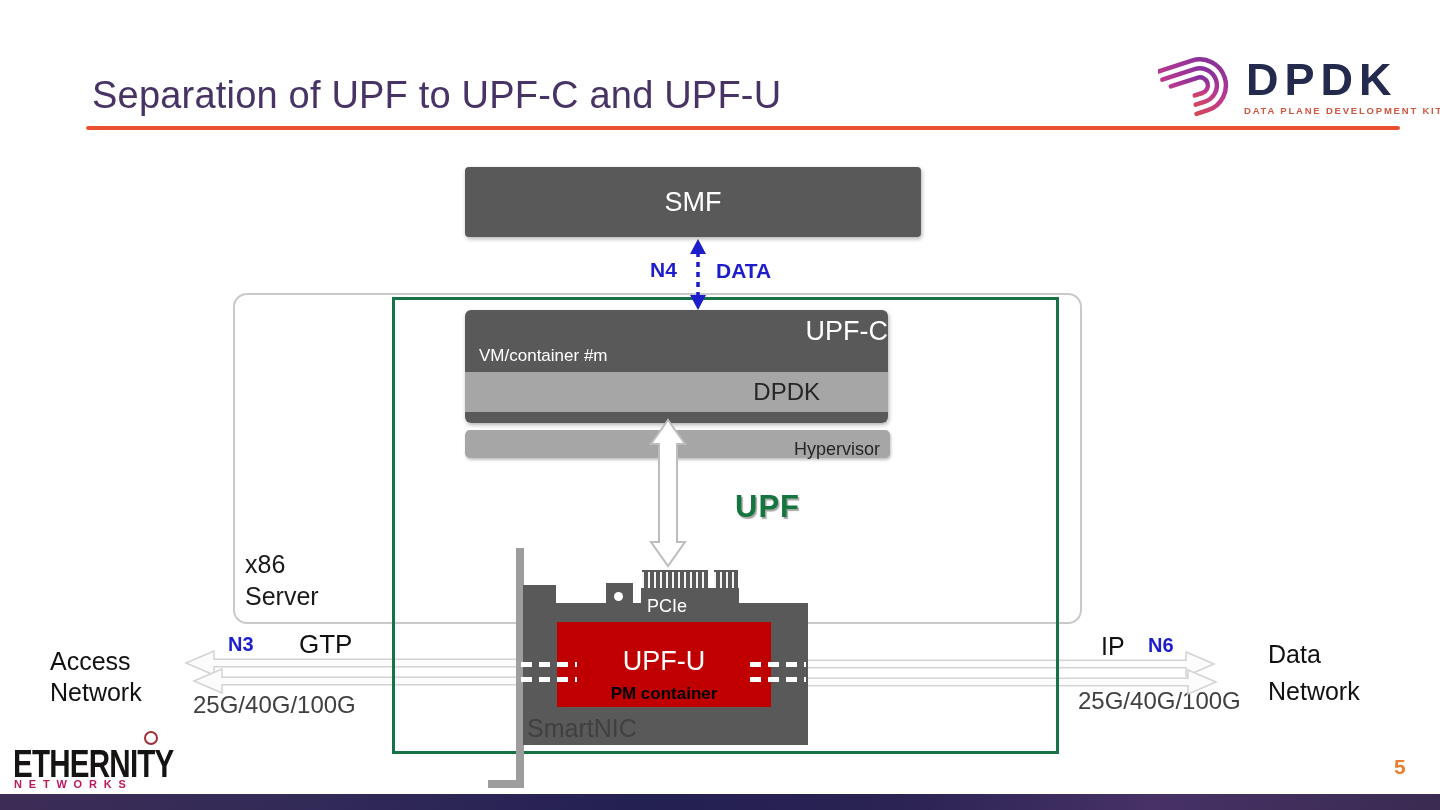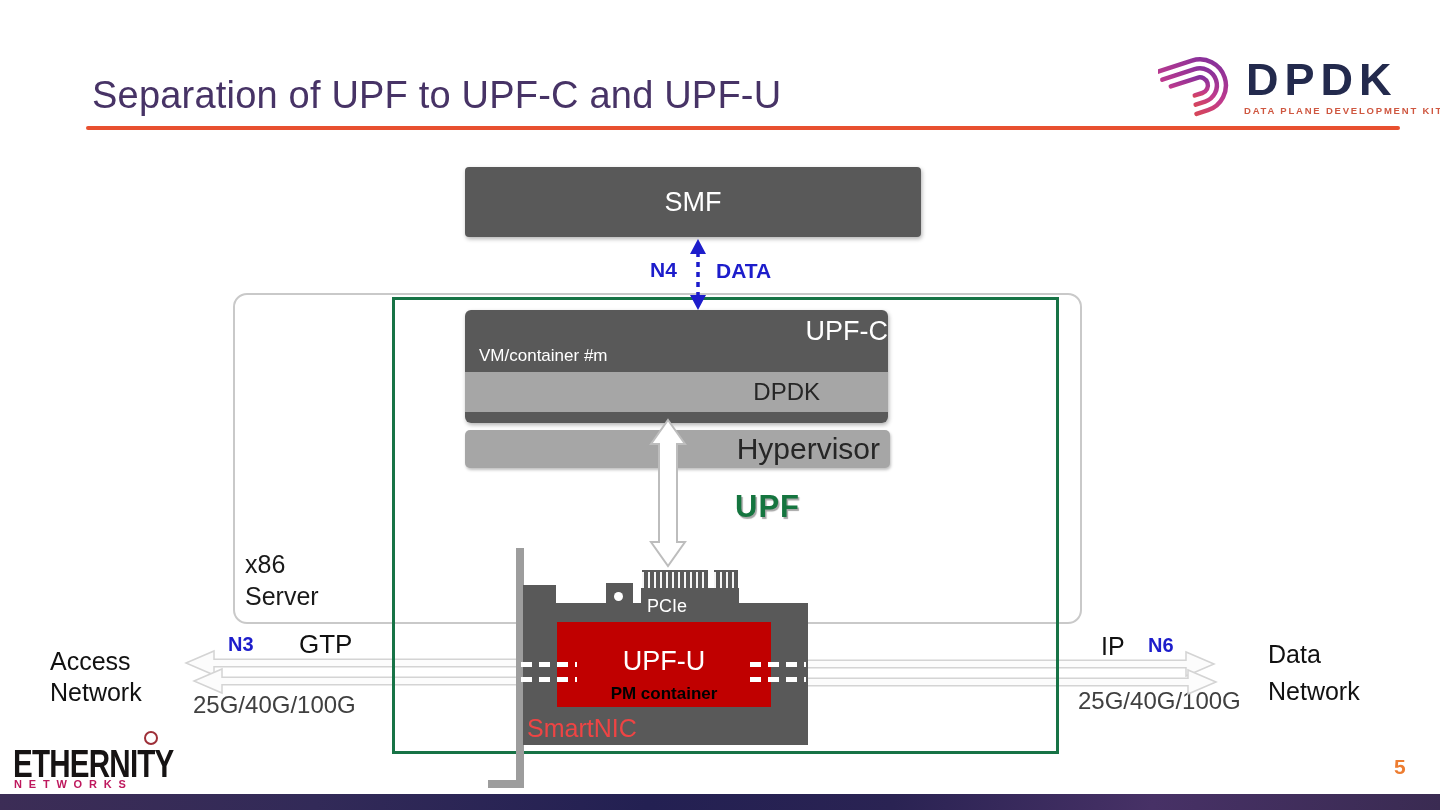--- a/index.html
+++ b/index.html
@@ -24,42 +24,42 @@
   .server-box{left:233px;top:293px;width:845px;height:327px;border:2px solid #c9c9c9;border-radius:14px;}
   .green-box{left:392px;top:297px;width:661px;height:451px;border:3px solid #177346;}
   .server-label{left:245px;top:548px;font-size:25px;color:#1a1a1a;line-height:32px;}
 
   .vm-stack{left:465px;top:310px;width:423px;box-shadow:1px 2px 4px rgba(0,0,0,.3);border-radius:6px;}
   .vm-top{position:relative;height:62px;background:#595959;border-radius:6px 6px 0 0;}
   .vm-upfc{position:absolute;left:0;right:0;top:6px;text-align:right;color:#fff;font-size:27px;}
   .vm-name{position:absolute;left:14px;bottom:6px;color:#fff;font-size:17px;}
   .vm-dpdk{height:40px;background:#a6a6a6;color:#262626;font-size:24px;line-height:40px;text-align:right;padding-right:68px;box-sizing:border-box;}
   .vm-bottom{height:11px;background:#595959;border-radius:0 0 6px 6px;}
-  .hyp-box{left:465px;top:430px;width:425px;height:38px;background:#a6a6a6;border-radius:5px;
-    color:#262626;font-size:30px;line-height:38px;text-align:right;padding-right:10px;box-sizing:border-box;
+  .hyp-box{left:465px;top:430px;width:425px;height:28px;background:#a6a6a6;border-radius:5px;
+    color:#262626;font-size:18px;line-height:38px;text-align:right;padding-right:10px;box-sizing:border-box;
     box-shadow:1px 2px 3px rgba(0,0,0,.25);}
   .upf-green{left:735px;top:489px;font-size:31px;font-weight:700;color:#15753f;text-shadow:1.5px 1.5px 1px rgba(0,0,0,.35);letter-spacing:1px;}
 
   
   .nic{z-index:4;}
   .bracket-v{left:516px;top:548px;width:8px;height:240px;background:#9d9d9d;}
   .bracket-foot{left:488px;top:780px;width:36px;height:8px;background:#9d9d9d;}
   .nic-body{left:523px;top:603px;width:285px;height:142px;background:#595959;}
   .nic-step{left:523px;top:585px;width:33px;height:20px;background:#595959;}
   .nic-holeblock{left:606px;top:583px;width:27px;height:22px;background:#595959;}
   .nic-hole{left:614px;top:592px;width:9px;height:9px;background:#fff;border-radius:50%;}
   .teeth{top:570px;height:20px;background:repeating-linear-gradient(90deg,#f5f5f5 0 2px,#595959 2px 6px);border-top:2px solid #595959;box-sizing:border-box;}
   .teeth1{left:642px;width:66px;}
   .teeth2{left:714px;width:24px;}
   .teeth-ped{left:641px;top:588px;width:98px;height:17px;background:#595959;}
   .pcie{left:647px;top:596px;color:#fff;font-size:18px;z-index:6;}
   .red-box{left:557px;top:622px;width:214px;height:85px;background:#c00000;z-index:5;}
   .red-upfu{position:absolute;left:0;right:0;top:24px;text-align:center;color:#fff;font-size:27px;}
   .red-pm{position:absolute;left:0;right:0;bottom:3px;text-align:center;color:#000;font-size:17px;font-weight:700;}
-  .smartnic{left:527px;top:714px;color:#ef4444;font-size:25px;z-index:6;}
+  .smartnic{left:527px;top:714px;color:#404040;font-size:25px;z-index:6;}
   .dash{height:5px;background:repeating-linear-gradient(90deg,#fff 0 11px,transparent 11px 18px);z-index:6;}
 
   
   .net-left{left:50px;top:646px;font-size:25px;color:#111;line-height:31px;}
   .net-right{left:1268px;top:636px;font-size:25px;color:#111;line-height:37px;}
   .speed{font-size:24px;color:#404040;}
   .proto{font-size:26px;color:#111;}
 
   
   .eth-logo{left:13px;top:726px;width:190px;height:70px;}

